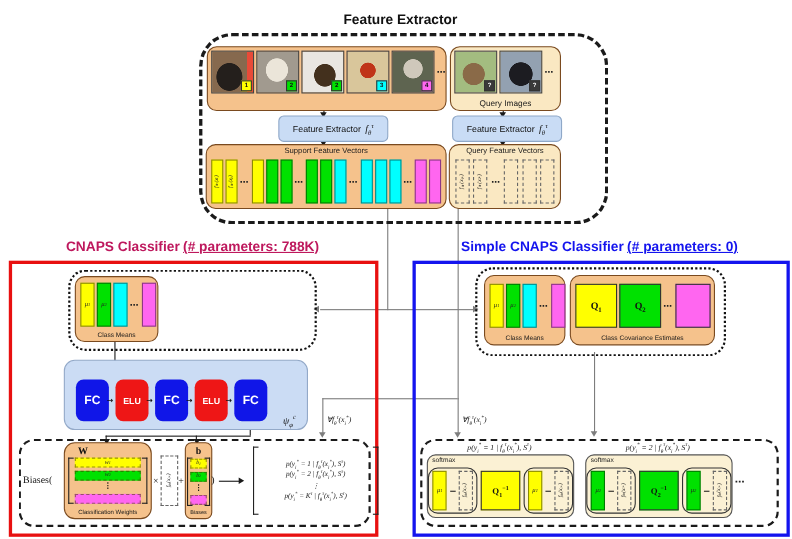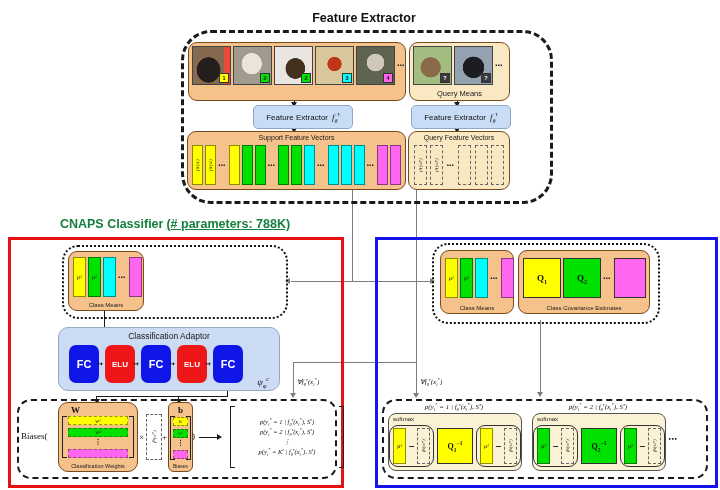--- a/index.html
+++ b/index.html
@@ -168,21 +168,21 @@
   <div class="panel cream" style="left:409px;top:42px;width:99px;height:57px">
     <div class="img-row">
         <div class="it-img" style="background: radial-gradient(circle at 45% 55%, rgb(138, 106, 72) 0%, rgb(138, 106, 72) 34%, rgb(163, 188, 128) 36%);">
           <span class="badge" style="background: rgb(58, 58, 58); color: rgb(255, 255, 255);">?</span>
         </div>
         <div class="it-img" style="background: radial-gradient(circle at 50% 55%, rgb(28, 28, 33) 0%, rgb(28, 28, 33) 38%, rgb(147, 161, 177) 40%);">
           <span class="badge" style="background: rgb(58, 58, 58); color: rgb(255, 255, 255);">?</span>
         </div>
         <div class="it-dots">⋯</div>
       </div>
-    <div class="panel-label bottom">Query Means</div>
+    <div class="panel-label bottom">Query Images</div>
   </div>
 
   <div class="febox" style="left:253px;top:105px;width:98px;height:22px">
     <span>Feature Extractor</span>
     <span class="math">f<sub>θ</sub><sup>τ</sup></span>
   </div>
   <div class="febox" style="left:411px;top:105px;width:98px;height:22px">
     <span>Feature Extractor</span>
     <span class="math">f<sub>θ</sub><sup>τ</sup></span>
   </div>
@@ -223,21 +223,21 @@
         <div class="it-vbar dashed" style="width: 11px;">
           <span class="it-label">f<sub>θ</sub><sup>τ</sup>(x<sub>2</sub><sup>*</sup>)</span>
         </div>
         <div class="it-dots">⋯</div>
         <div class="it-vbar dashed" style="width: 11px;"></div>
         <div class="it-vbar dashed" style="width: 11px;"></div>
         <div class="it-vbar dashed" style="width: 11px;"></div>
       </div>
   </div>
 
-  <div class="title-line" style="left:10px;top:217px;width:330px;color:#15803d">
+  <div class="title-line" style="left:10px;top:217px;width:330px;color:#be185d">
     <span>CNAPS Classifier</span><span class="uln">(# parameters: 788K)</span>
   </div>
   <div class="border-box" style="left:8px;top:237px;width:330px;height:245px;border:3px solid #e81010"></div>
 
   <div class="dotted-rect" style="left:62px;top:245px;width:222px;height:70px"></div>
   <div class="panel orange" style="left:68px;top:251px;width:74px;height:58px">
     <div class="bar-row bottom-label">
         <div class="it-vbar hlabel" style="background: rgb(255, 255, 0); width: 11px;">
           <span class="it-label">μ<sub>1</sub></span>
         </div>
@@ -245,21 +245,20 @@
           <span class="it-label">μ<sub>2</sub></span>
         </div>
         <div class="it-vbar" style="background: rgb(0, 255, 255); width: 11px;"></div>
         <div class="it-dots">⋯</div>
         <div class="it-vbar" style="background: rgb(255, 102, 240); width: 11px;"></div>
       </div>
     <div class="panel-label bottom tiny">Class Means</div>
   </div>
 
   <div class="adaptor" style="left:58px;top:327px;width:220px;height:62px">
-    <div class="label">Classification Adaptor</div>
     <div class="adaptor-row">
         <div class="it-layer fc" style="background: rgb(16, 22, 232);">
           <span class="it-label">FC</span>
         </div>
         <div class="it-layer elu" style="background: rgb(238, 22, 22);">
           <span class="it-label">ELU</span>
         </div>
         <div class="it-layer fc" style="background: rgb(16, 22, 232);">
           <span class="it-label">FC</span>
         </div>
@@ -323,20 +322,23 @@
 
   <div class="expr-txt" style="left:192px;top:431px">)</div>
 
   <div class="bracketed outvec" style="left:230px;top:406px;width:102px;height:62px">
       <div class="it-mathrow">p(y<sub>i</sub><sup>*</sup> = 1 | f<sub>θ</sub><sup>τ</sup>(x<sub>i</sub><sup>*</sup>), S<sup>τ</sup>)</div>
       <div class="it-mathrow">p(y<sub>i</sub><sup>*</sup> = 2 | f<sub>θ</sub><sup>τ</sup>(x<sub>i</sub><sup>*</sup>), S<sup>τ</sup>)</div>
       <div class="it-mathrow">⋮</div>
       <div class="it-mathrow">p(y<sub>i</sub><sup>*</sup> = K<sup>τ</sup> | f<sub>θ</sub><sup>τ</sup>(x<sub>i</sub><sup>*</sup>), S<sup>τ</sup>)</div>
     </div>
 
+  <div class="title-line" style="left:378px;top:217px;width:334px;color:#1414ee">
+    <span>Simple CNAPS Classifier</span><span class="uln">(# parameters: 0)</span>
+  </div>
   <div class="border-box" style="left:375px;top:237px;width:337px;height:245px;border:3px solid #1414ee"></div>
 
   <div class="dotted-rect" style="left:432px;top:243px;width:224px;height:77px"></div>
   <div class="panel orange" style="left:440px;top:250px;width:72px;height:62px">
     <div class="bar-row bottom-label">
         <div class="it-vbar hlabel" style="background: rgb(255, 255, 0); width: 11px;">
           <span class="it-label">μ<sub>1</sub></span>
         </div>
         <div class="it-vbar hlabel" style="background: rgb(0, 225, 0); width: 11px;">
           <span class="it-label">μ<sub>2</sub></span>

